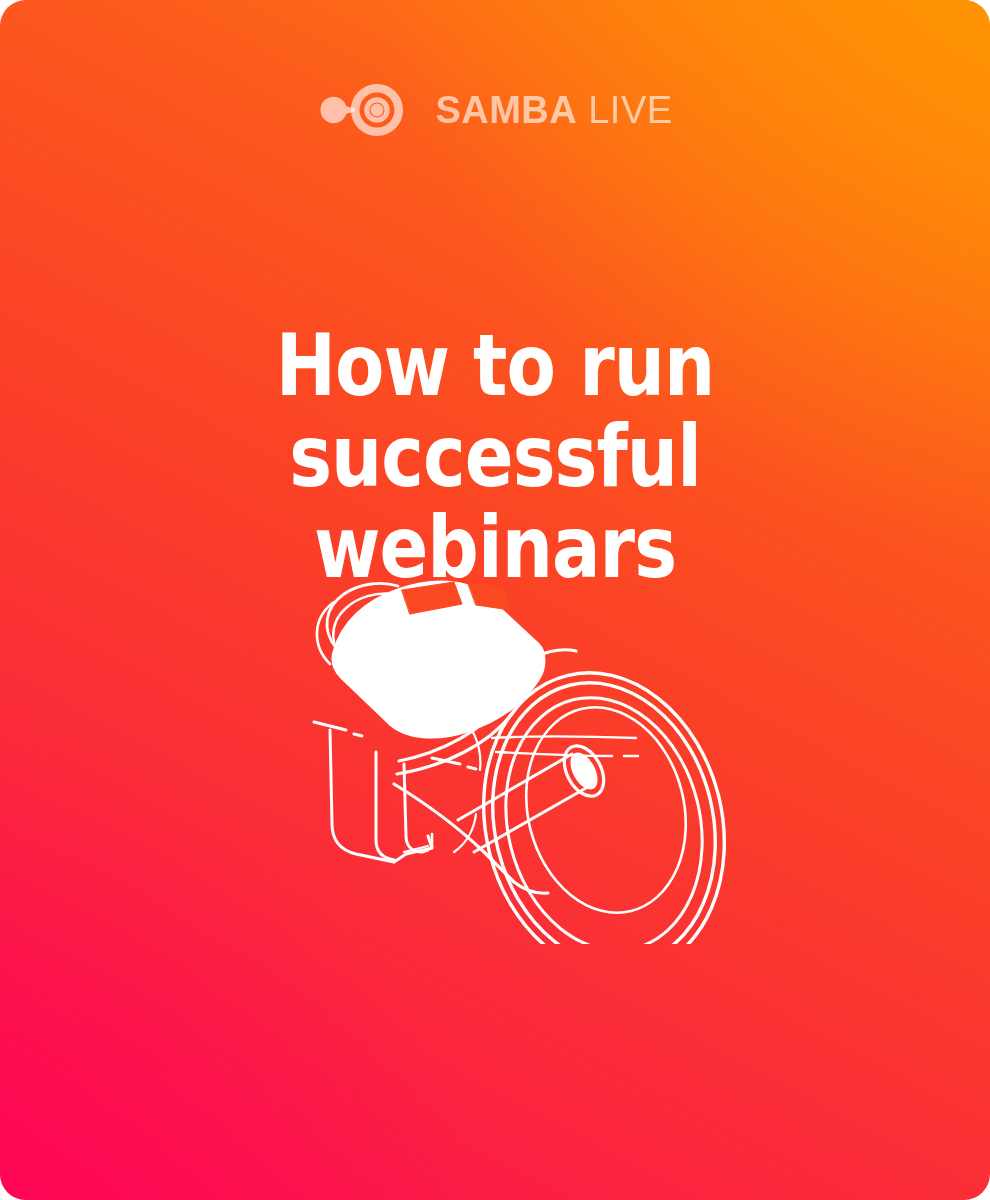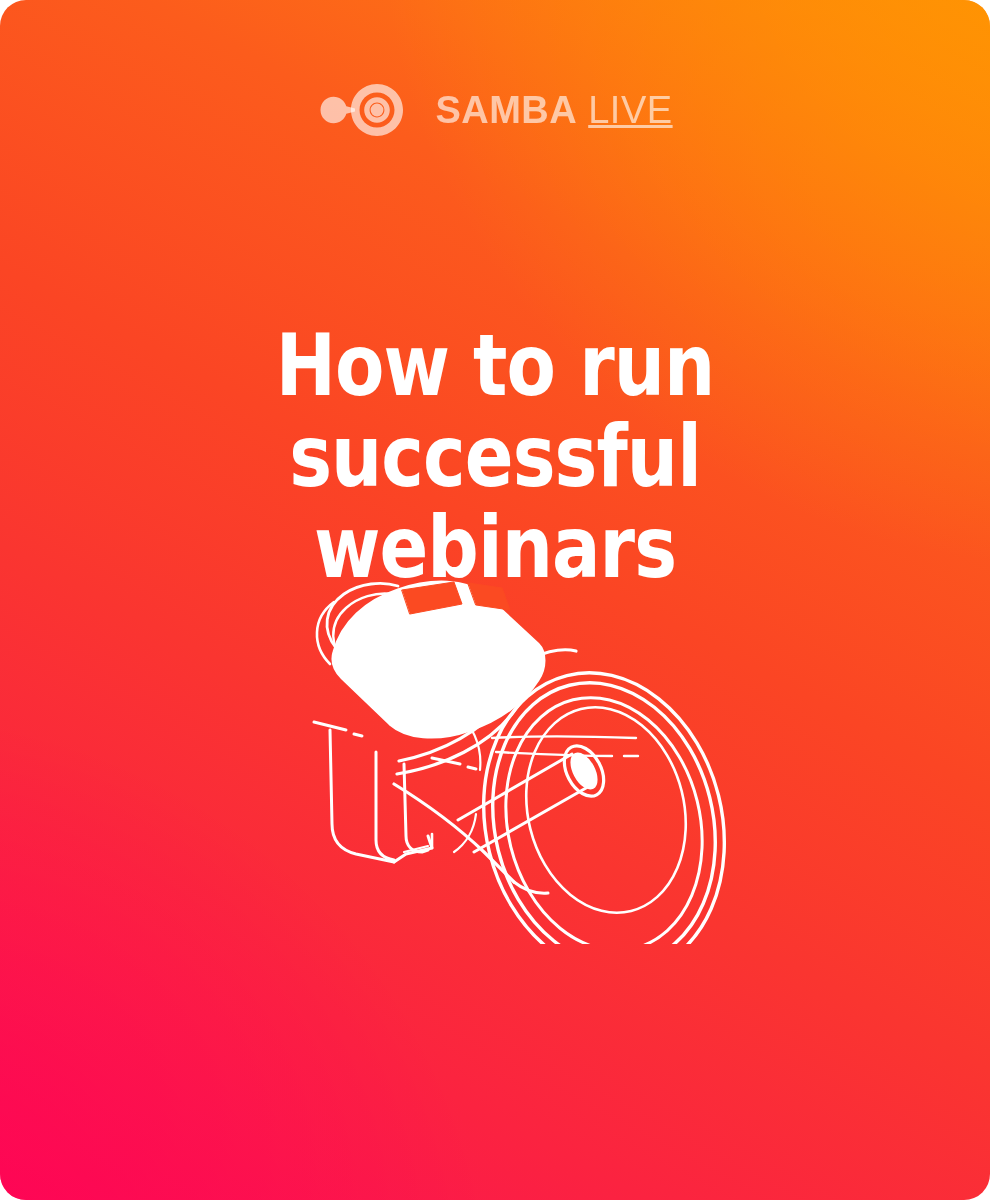--- a/index.html
+++ b/index.html
@@ -64,21 +64,21 @@
     font-size: 38px;
     line-height: 1;
     letter-spacing: 0.5px;
     white-space: nowrap;
     color: rgba(255,255,255,0.62);
     display: flex;
     align-items: baseline;
     gap: 11px;
   }
   .brand-word .b1 { font-weight: 700; }
-  .brand-word .b2 { font-weight: 300; text-decoration: underline; }
+  .brand-word .b2 { font-weight: 300; }
 
   
   .headline {
     position: absolute;
     top: 262px;
     left: 0;
     right: 0;
     text-align: center;
     color: #ffffff;
     font-family: "Liberation Sans Narrow", "DejaVu Sans Condensed", "Liberation Sans", sans-serif;

